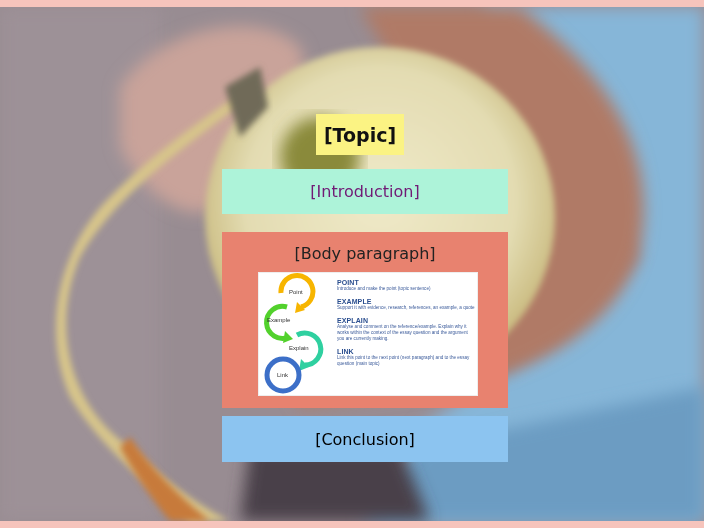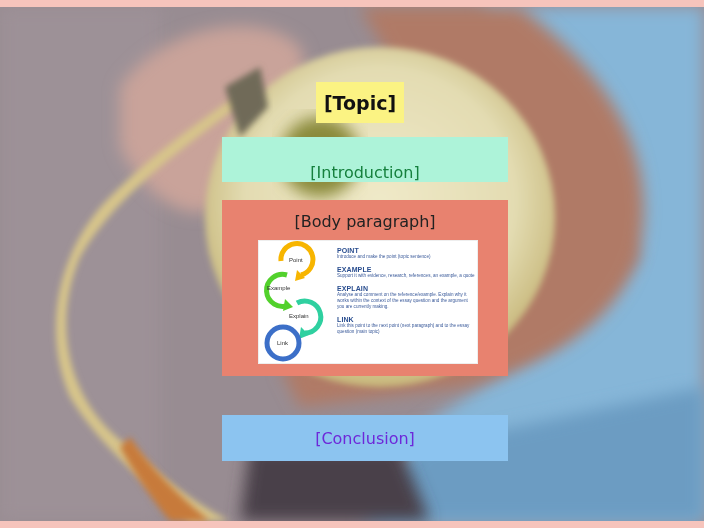--- a/index.html
+++ b/index.html
@@ -2,32 +2,32 @@
 <html><head>
 <meta charset="utf-8">
 <style>
   html, body { margin:0; padding:0; }
   body { width:704px; height:528px; overflow:hidden; position:relative; background:#f6c4bc; font-family:"Liberation Sans", sans-serif; }
   .band { position:absolute; left:0; width:704px; background:#f6c4bc; z-index:5; }
   .band.top { top:0; height:7px; }
   .band.bottom { top:521px; height:7px; }
   .photo { position:absolute; left:0; top:7px; width:704px; height:514px; overflow:hidden;
     background:#958a90; }
-  .card { position:absolute; display:flex; align-items:center; justify-content:center; z-index:3; }
+  .card { position:absolute; display:flex; align-items:center; justify-content:center; z-index:3;margin-top:32px; }
   .topic { left:316px; top:82px; width:88px; height:41px; background:#fbf383; font-weight:bold; font-size:19px; color:#111; font-family:"DejaVu Sans", sans-serif; }
-  .intro { left:222px; top:137px; width:286px; height:45px; background:#adf3d9; font-size:16px; color:#15803d; font-family:"DejaVu Sans", sans-serif;align-items:flex-end; }
+  .intro { left:222px; top:137px; width:286px; height:45px; background:#adf3d9; font-size:16px; color:#701a75; font-family:"DejaVu Sans", sans-serif; }
   .body { left:222px; top:200px; width:286px; height:176px; background:#e8826f; display:block; }
   .body .title { text-align:center; margin-top:12px; font-size:16px; color:#222; font-family:"DejaVu Sans", sans-serif; }
   .pee { position:absolute; left:36px; top:40px; width:218px; height:122px; background:#fff; border:1px solid #eee; }
   .pee .items { position:absolute; left:78px; top:6px; width:138px; }
   .pee .item { margin-bottom:6px; }
   .pee .h { font-size:7px; font-weight:bold; color:#2a4e8f; letter-spacing:0.1px; }
   .pee .d { font-size:4.6px; line-height:6px; color:#3a5a9a; }
   .pee .lbl { position:absolute; font-size:6px; color:#333; }
-  .conclusion { left:222px; top:415px; width:286px; height:46px; background:#8cc4f0; font-size:16px; color:#6d28d9; font-family:"DejaVu Sans", sans-serif; }
+  .conclusion { left:222px; top:384px; width:286px; height:46px; background:#8cc4f0; font-size:16px; color:#000000; font-family:"DejaVu Sans", sans-serif; }
 </style>
 </head>
 <body>
 
 <div class="band top"></div>
 
 <div class="photo">
   <svg width="704" height="514" viewBox="0 0 704 514">
     <defs>
       <filter id="blur8">

